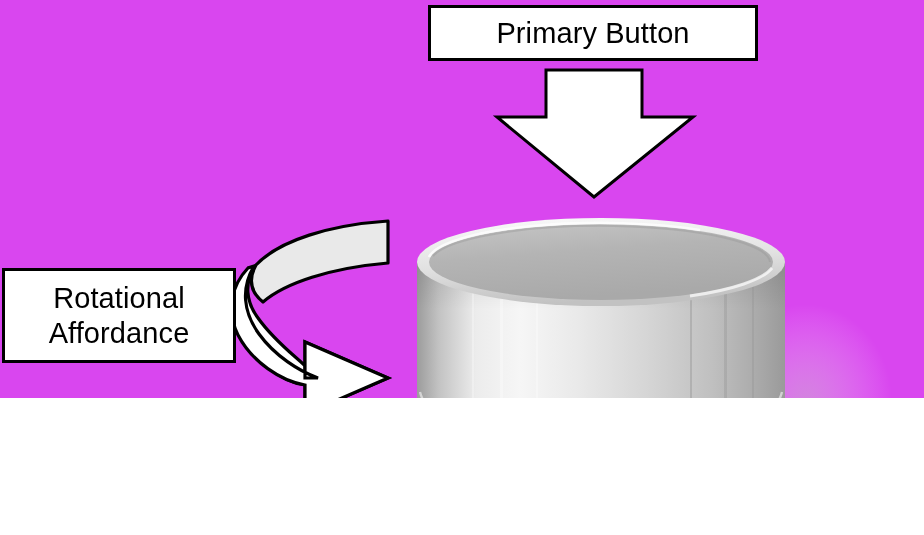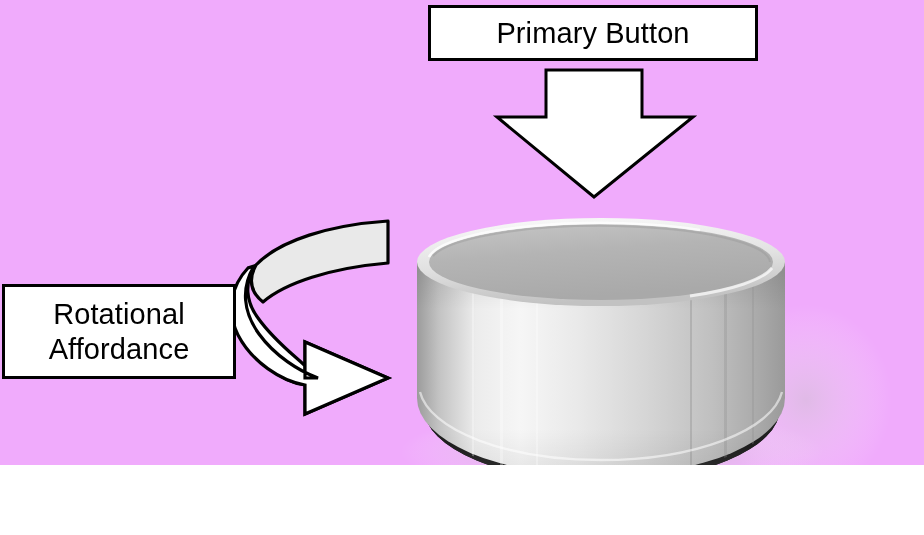--- a/index.html
+++ b/index.html
@@ -7,22 +7,22 @@
     margin: 0;
     padding: 0;
     background: #ffffff;
   }
   body {
     font-family: "Liberation Sans", sans-serif;
   }
   #stage {
     position: relative;
     width: 924px;
-    height: 465px;
-    background: #f0abfc;
+    height: 398px;
+    background: #d946ef;
     overflow: hidden;
   }
 
   
   .callout {
     position: absolute;
     box-sizing: border-box;
     background: #ffffff;
     border: 3px solid #000000;
     display: flex;
@@ -39,21 +39,20 @@
     width: 330px;
     height: 56px;
     font-size: 29px;
   }
   #callout-rotational {
     left: 2px;
     top: 268px;
     width: 234px;
     height: 95px;
     font-size: 29px;
-    margin-top: 16px;
   }
   .callout-label {
     display: block;
     white-space: pre-line;
   }
 
   
   #art {
     position: absolute;
     left: 0;

